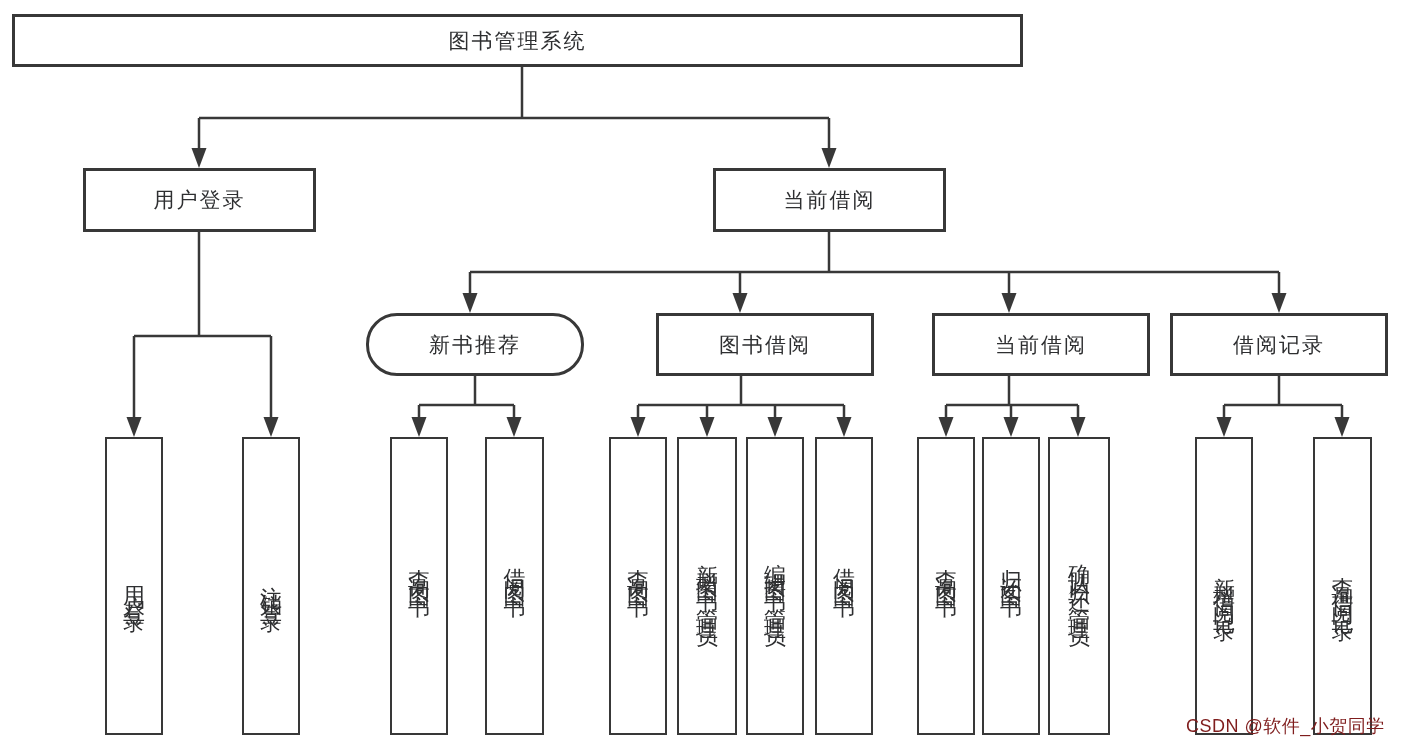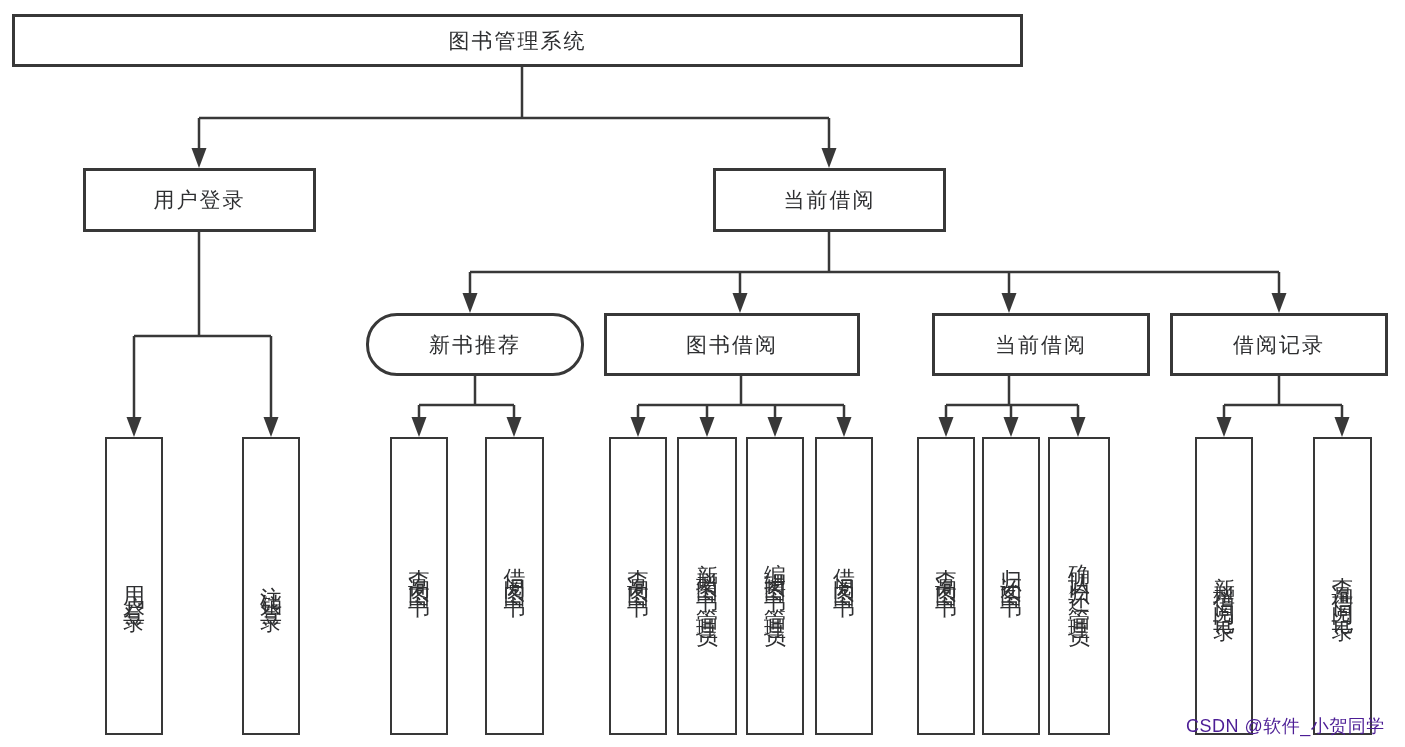--- a/index.html
+++ b/index.html
@@ -39,21 +39,21 @@
     line-height: 1.0;
   }
   
   .t4 { padding-bottom: 34px; }
   .watermark {
     position: absolute;
     left: 1186px;
     top: 714px;
     font-size: 18px;
     letter-spacing: 0.5px;
-    color: #4c1d95;
+    color: #7f1d1d;
     white-space: nowrap;
     z-index: 5;
   }
 </style>
 </head>
 <body>
 
 <div class="canvas">
 
   <svg class="connector-svg" viewBox="0 0 1405 747" xmlns="http://www.w3.org/2000/svg">
@@ -95,21 +95,21 @@
       <polygon points="1334.5,417 1349.5,417 1342,437"></polygon>
     </g>
   </svg>
 
   <div class="box" style="left:12px; top:14px; width:1011px; height:53px;">图书管理系统</div>
 
   <div class="box" style="left:83px; top:168px; width:233px; height:64px;">用户登录</div>
   <div class="box" style="left:713px; top:168px; width:233px; height:64px;">当前借阅</div>
 
   <div class="box" style="left:366px; top:313px; width:218px; height:63px;border-radius:31px;">新书推荐</div>
-  <div class="box" style="left:604px; top:313px; width:256px; height:63px;">图书借阅</div>
+  <div class="box" style="left:656px; top:313px; width:218px; height:63px;">图书借阅</div>
   <div class="box" style="left:900px; top:313px; width:218px; height:63px;margin-left:32px;">当前借阅</div>
   <div class="box" style="left:1170px; top:313px; width:218px; height:63px;">借阅记录</div>
 
   <div class="box leaf" style="left:105px; top:437px; width:58px; height:298px;">用户登录</div>
   <div class="box leaf" style="left:242px; top:437px; width:58px; height:298px;">注销登录</div>
 
   <div class="box leaf t4" style="left:390px; top:437px; width:58px; height:298px;">查询图书</div>
   <div class="box leaf t4" style="left:485px; top:437px; width:59px; height:298px;">借阅图书</div>
 
   <div class="box leaf t4" style="left:609px; top:437px; width:58px; height:298px;">查询图书</div>

